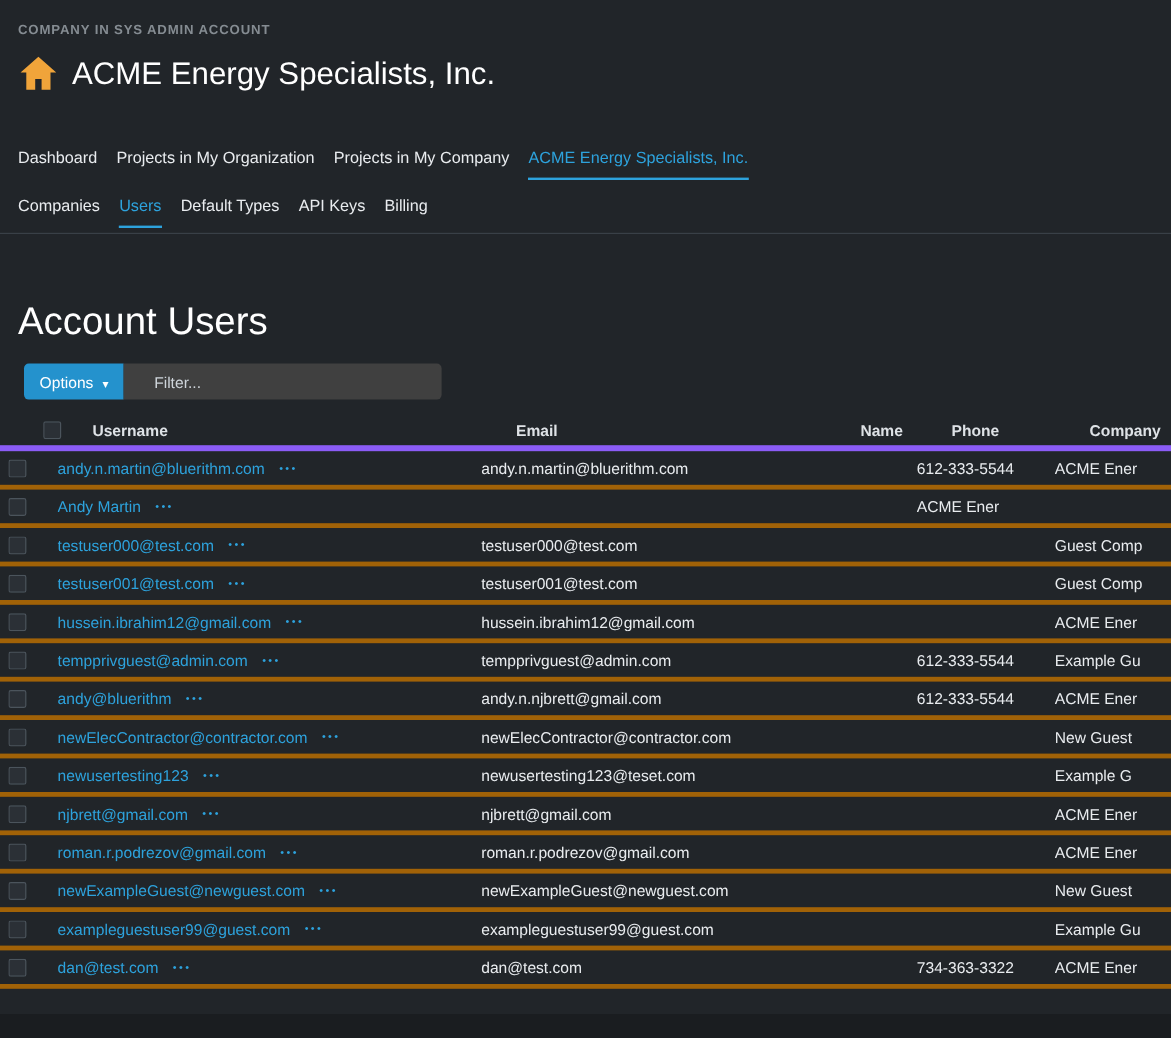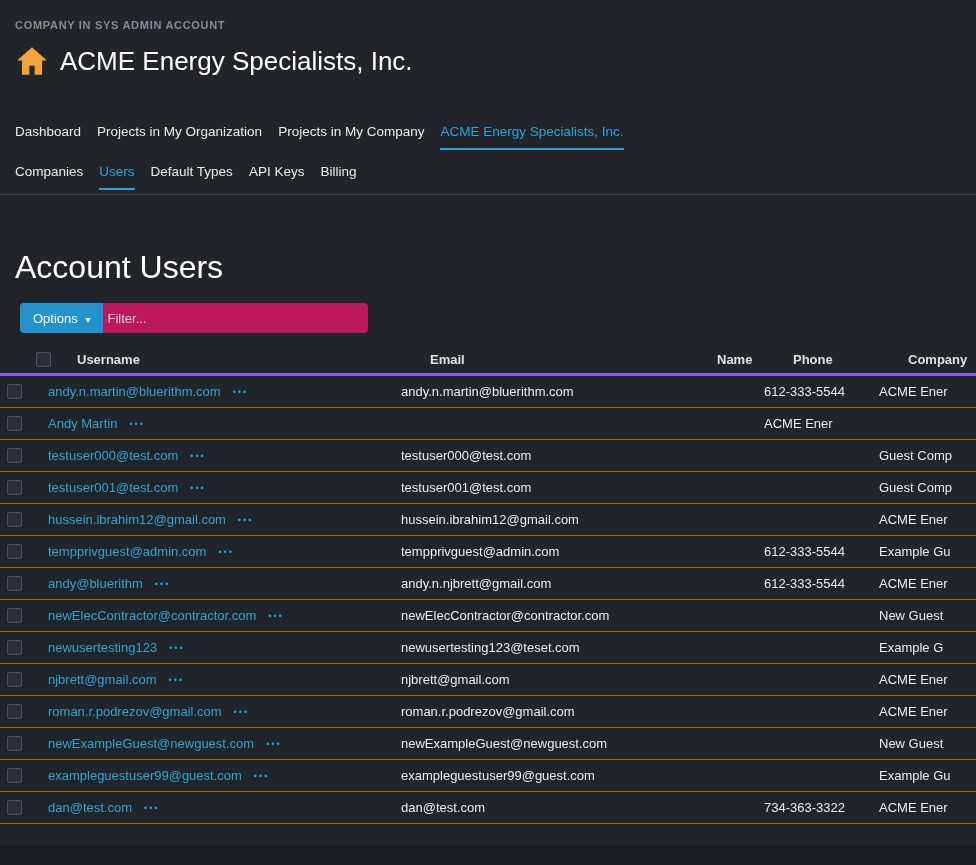--- a/index.html
+++ b/index.html
@@ -59,51 +59,51 @@
     font-size: 13px;
     padding: 0 13px;
     height: 30px;
     cursor: pointer;
     white-space: nowrap;
   }
   .options-btn .caret { font-size: 10px; margin-left: 4px; }
   .filter-input {
     flex: 1;
     height: 30px;
-    background: #be185d;
+    background: #404040;
     border: none;
     border-radius: 0 4px 4px 0;
     color: #e9ecef;
     font-family: "Liberation Sans", sans-serif;
     font-size: 13px;
-    padding: 0 4px;
+    padding: 0 25px;
     outline: none;
   }
   .filter-input::placeholder { color: #ced4da; opacity: 1; }
 
   
   .table { margin-top: 13px; width: 100%; }
   .thead, .trow {
     display: grid;
     grid-template-columns: 41px 353px 287px 76px 115px 1fr;
     align-items: center;
     padding-left: 36px;
     width: 100%;
   }
   .thead {
     height: 30px;
     font-size: 13px;
     font-weight: bold;
     color: #dee2e6;
-    border-bottom: 3px solid #8b5cf6;
+    border-bottom: 5px solid #8b5cf6;
   }
   .trow {
     height: 32px;
     font-size: 13px;
-    border-bottom: 1px solid #a16207;
+    border-bottom: 4px solid #a16207;
     padding-left: 7px;
   }
   .cell { white-space: nowrap; overflow: hidden; }
   .username-cell { display: flex; align-items: center; }
   .link { color: var(--accent, #2da2dc); text-decoration: none; cursor: pointer; }
   .dots {
     color: var(--accent, #2da2dc);
     font-size: 9px;
     letter-spacing: 2px;
     margin-left: 12px;

